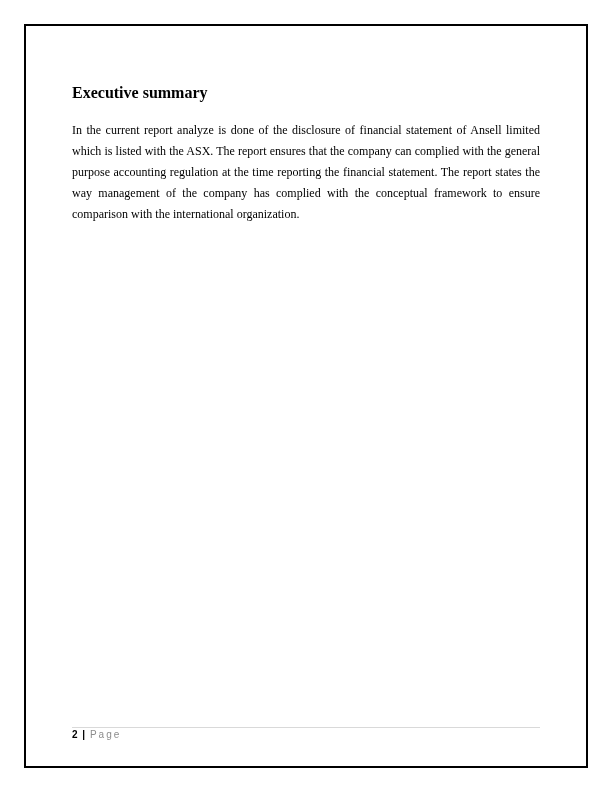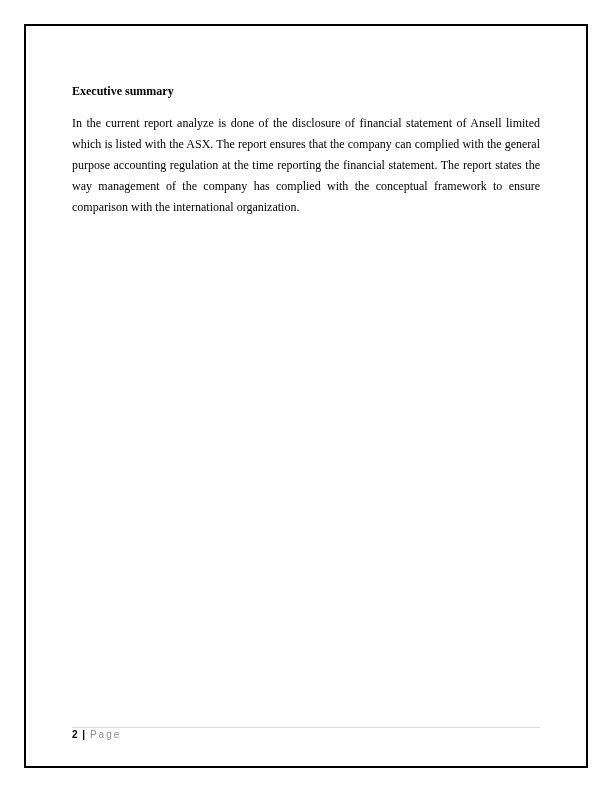--- a/index.html
+++ b/index.html
@@ -3,25 +3,25 @@
 <meta charset="utf-8">
 <style>
   html, body { margin:0; padding:0; background:#ffffff; }
   body { width:612px; height:792px; position:relative; overflow:hidden; }
   .page-border {
     position:absolute; left:24px; top:24px; width:560px; height:740px;
     border:2px solid #000000; box-sizing:content-box;
   }
   .heading {
     position:absolute; left:72px; top:84px;
-    font-family:"Liberation Serif", serif; font-weight:bold; font-size:12px;
+    font-family:"Liberation Serif", serif; font-weight:bold; font-size:16px;
     color:#000;
   }
   .body-text {
-    position:absolute; left:72px; top:113px; width:468px;
+    position:absolute; left:72px; top:120px; width:468px;
     font-family:"Liberation Serif", serif; font-size:12px; line-height:21px;
     color:#000; text-align:justify; margin:0;
   }
   .footer-rule {
     position:absolute; left:72px; top:727px; width:468px; height:0;
     border-top:1px solid #d9d9d9;
   }
   .footer {
     position:absolute; left:72px; top:729px;
     font-family:"Liberation Sans", sans-serif; font-size:10px; color:#000;text-align:right;

